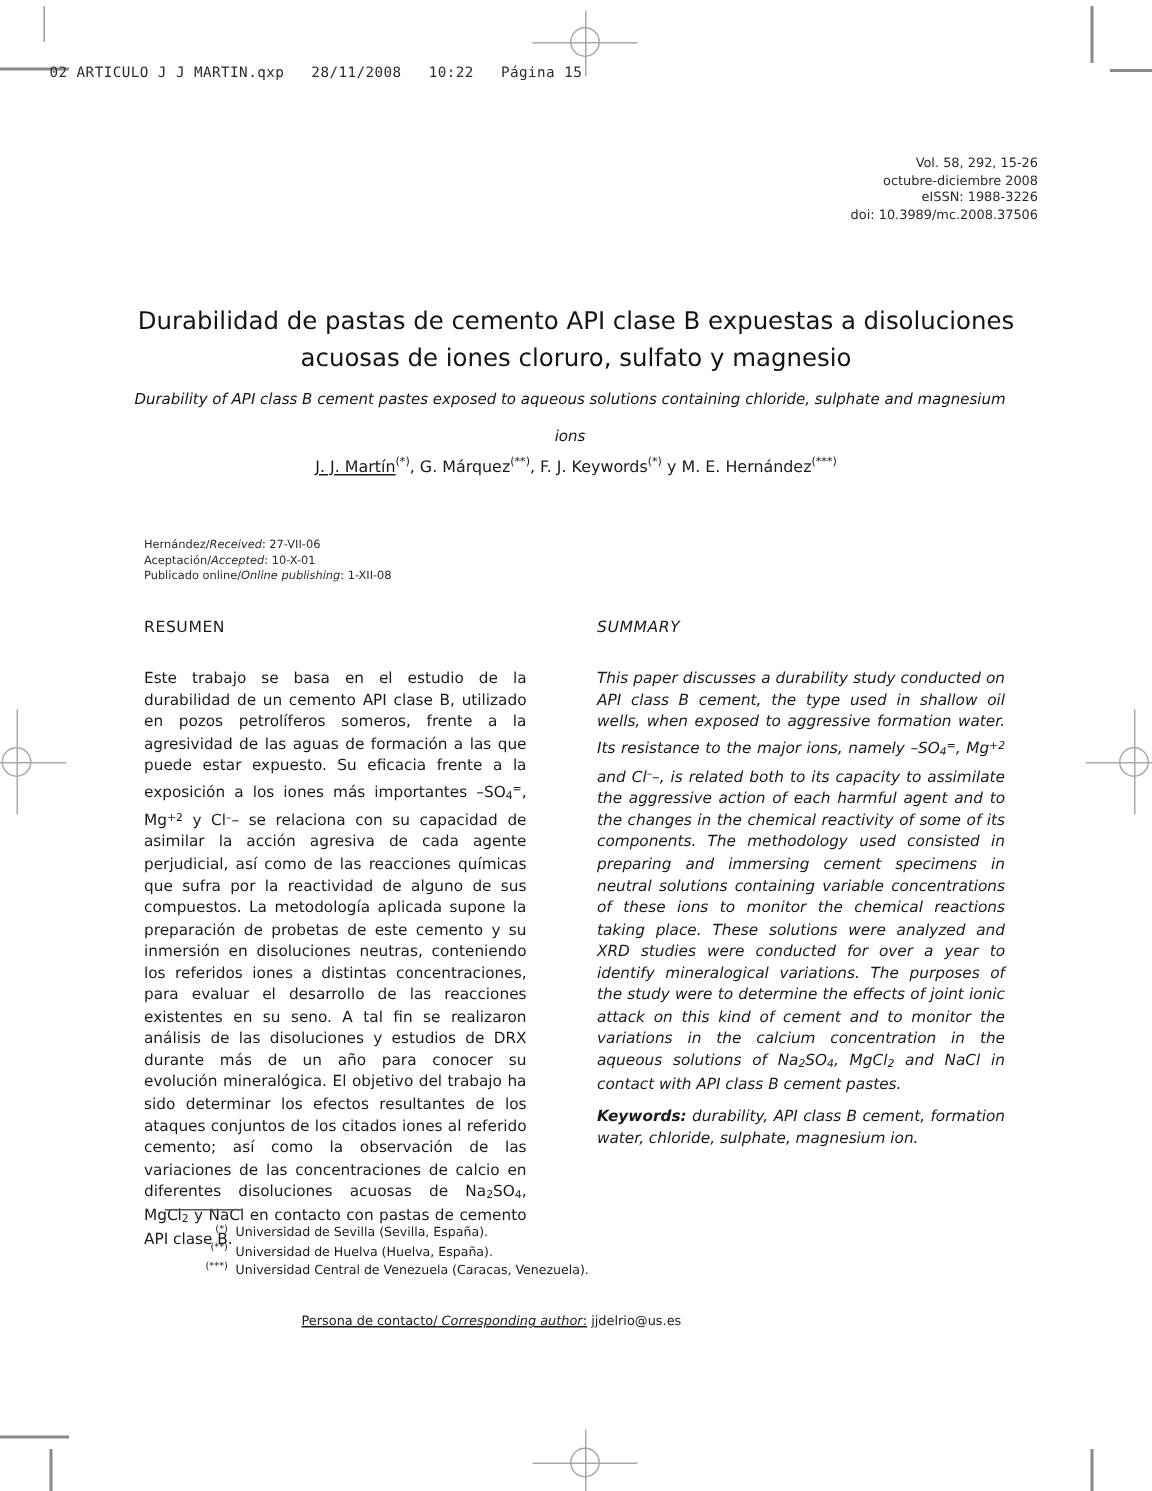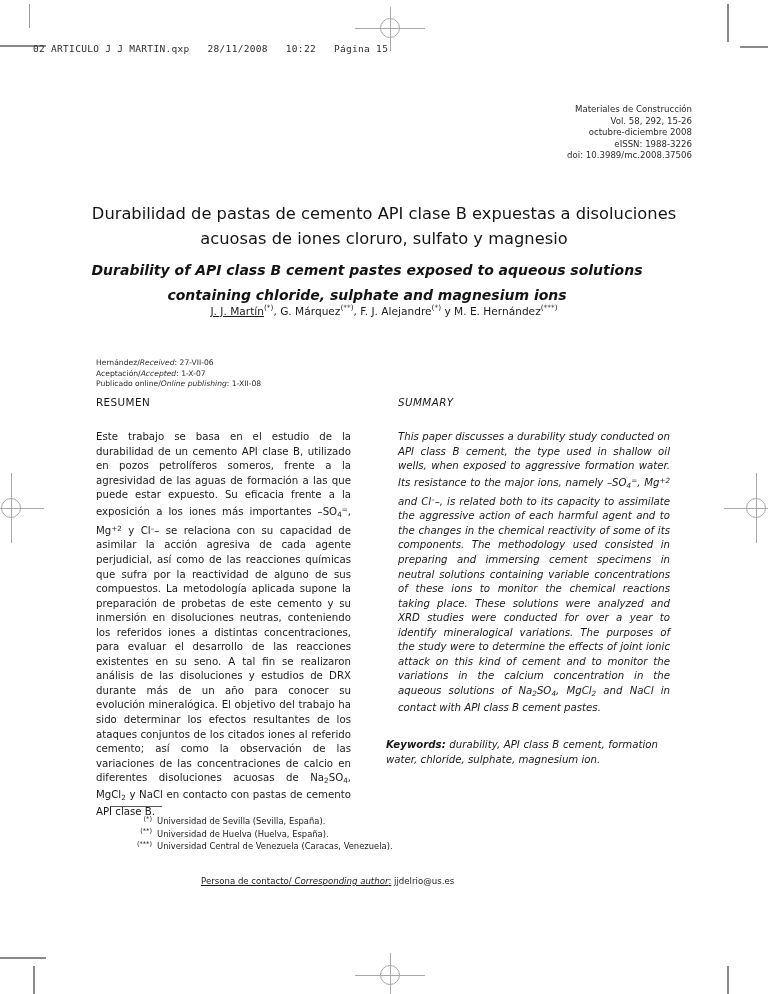--- a/index.html
+++ b/index.html
@@ -75,28 +75,28 @@
     width: 600px;
     text-align: center;
     font-size: 16.3px;
     line-height: 25px;
     font-weight: 400;
     color: #141414;
   }
 
   .title-en {
     position: absolute;
-    left: 67px;
+    left: 80px;
     top: 246px;
     width: 600px;
     text-align: center;
-    font-size: 14px;
+    font-size: 10px;
     line-height: 25px;
     font-style: italic;
-    font-weight: 700;
+    font-weight: 400;
     color: #141414;
   }
 
   .authors {
     position: absolute;
     left: 84px;
     top: 303px;
     width: 600px;
     text-align: center;
     font-size: 10.6px;
@@ -110,21 +110,21 @@
     left: 96px;
     top: 358px;
     font-size: 7.6px;
     line-height: 10.6px;
     color: #2b2b2b;
   }
   .dates i { font-style: italic; }
 
   .col {
     position: absolute;
-    top: 396px;
+    top: 412px;
     width: 255px;
   }
   .col-left  { left: 96px; }
   .col-right { left: 398px; width: 272px; }
 
   .sec-head {
     font-size: 10.4px;
     letter-spacing: 0.4px;
     margin: 0 0 22px 0;
     color: #1a1a1a;
@@ -146,21 +146,21 @@
     font-size: 10.2px;
     line-height: 14.55px;
     text-align: justify;
     color: #1a1a1a;
   }
   .keywords.it { font-style: italic; }
   .keywords b { font-weight: bold; font-style: normal; }
   .keywords.it b { font-style: italic; }
 
   .kw-left  { position: absolute; left: 96px;  top: 738px; width: 255px; }
-  .kw-right { position: absolute; left: 386px; top: 738px; width: 272px; }
+  .kw-right { position: absolute; left: 398px; top: 738px; width: 272px; }
 
   .footnote-rule {
     position: absolute;
     left: 110px;
     top: 806px;
     width: 52px;
     height: 1px;
     background: #5a5a5a;
   }
 
@@ -225,37 +225,36 @@
   <div class="vbar" style="left:35px; top:0px; height:44px;"></div>
   <div class="circle" style="left:25px; top:12px; width:20px; height:20px;"></div>
 </div>
 
 <div class="slug-rule"></div>
 <div class="slug">02 ARTICULO J J MARTIN.qxp   28/11/2008   10:22   Página 15</div>
 
 <div class="page">
 
   <div class="journal-meta">
-    <div>Materiales de Construcción</div>
     <div>Vol. 58, 292, 15-26</div>
     <div>octubre-diciembre 2008</div>
     <div>eISSN: 1988-3226</div>
     <div>doi: 10.3989/mc.2008.37506</div>
   </div>
 
   <h1 class="title-es">Durabilidad de pastas de cemento API clase B expuestas a disoluciones acuosas de iones cloruro, sulfato y magnesio</h1>
   <h2 class="title-en">Durability of API class B cement pastes exposed to aqueous solutions containing chloride, sulphate and magnesium ions</h2>
 
   <div class="authors">
-    <span class="lead">J. J. Martín</span><sup>(*)</sup><span>, G. Márquez</span><sup>(**)</sup><span>, F. J. Alejandre</span><sup>(*)</sup><span> y M. E. Hernández</span><sup>(***)</sup>
+    <span class="lead">J. J. Martín</span><sup>(*)</sup><span>, G. Márquez</span><sup>(**)</sup><span>, F. J. Keywords</span><sup>(*)</sup><span> y M. E. Hernández</span><sup>(***)</sup>
   </div>
 
   <div class="dates">
     <div><span>Hernández/</span><i>Received</i><span>: 27-VII-06</span></div>
-    <div><span>Aceptación/</span><i>Accepted</i><span>: 1-X-07</span></div>
+    <div><span>Aceptación/</span><i>Accepted</i><span>: 10-X-01</span></div>
     <div><span>Publicado online/</span><i>Online publishing</i><span>: 1-XII-08</span></div>
   </div>
 
   <div class="col col-left">
     <div class="sec-head">RESUMEN</div>
     <p class="abstract"><span>Este trabajo se basa en el estudio de la durabilidad de un cemento API clase B, utilizado en pozos petrolíferos someros, frente a la agresividad de las aguas de formación a las que puede estar expuesto. Su eficacia  frente a la exposición a los iones más importantes –SO</span><sub>4</sub><sup>=</sup><span>, Mg</span><sup>+2</sup><span> y Cl</span><sup>–</sup><span>– se relaciona con su capacidad de asimilar la acción agresiva de cada agente perjudicial, así como de las reacciones químicas que sufra por la reactividad de alguno de sus compuestos. La metodología aplicada supone la preparación de probetas de este cemento y su inmersión en disoluciones neutras, conteniendo los referidos iones a distintas concentraciones, para evaluar el desarrollo de las reacciones existentes en su seno. A tal fin se realizaron análisis de las disoluciones y estudios de DRX durante más de un año para conocer su evolución mineralógica. El objetivo del trabajo ha sido determinar los efectos resultantes de los ataques conjuntos de los citados iones al referido cemento; así como la observación de las variaciones de las concentraciones de calcio en diferentes disoluciones acuosas de Na</span><sub>2</sub><span>SO</span><sub>4</sub><span>, MgCl</span><sub>2</sub><span> y NaCl en contacto con pastas de cemento API clase B.</span></p>
   </div>
 
   <div class="col col-right">
     <div class="sec-head it">SUMMARY</div>

